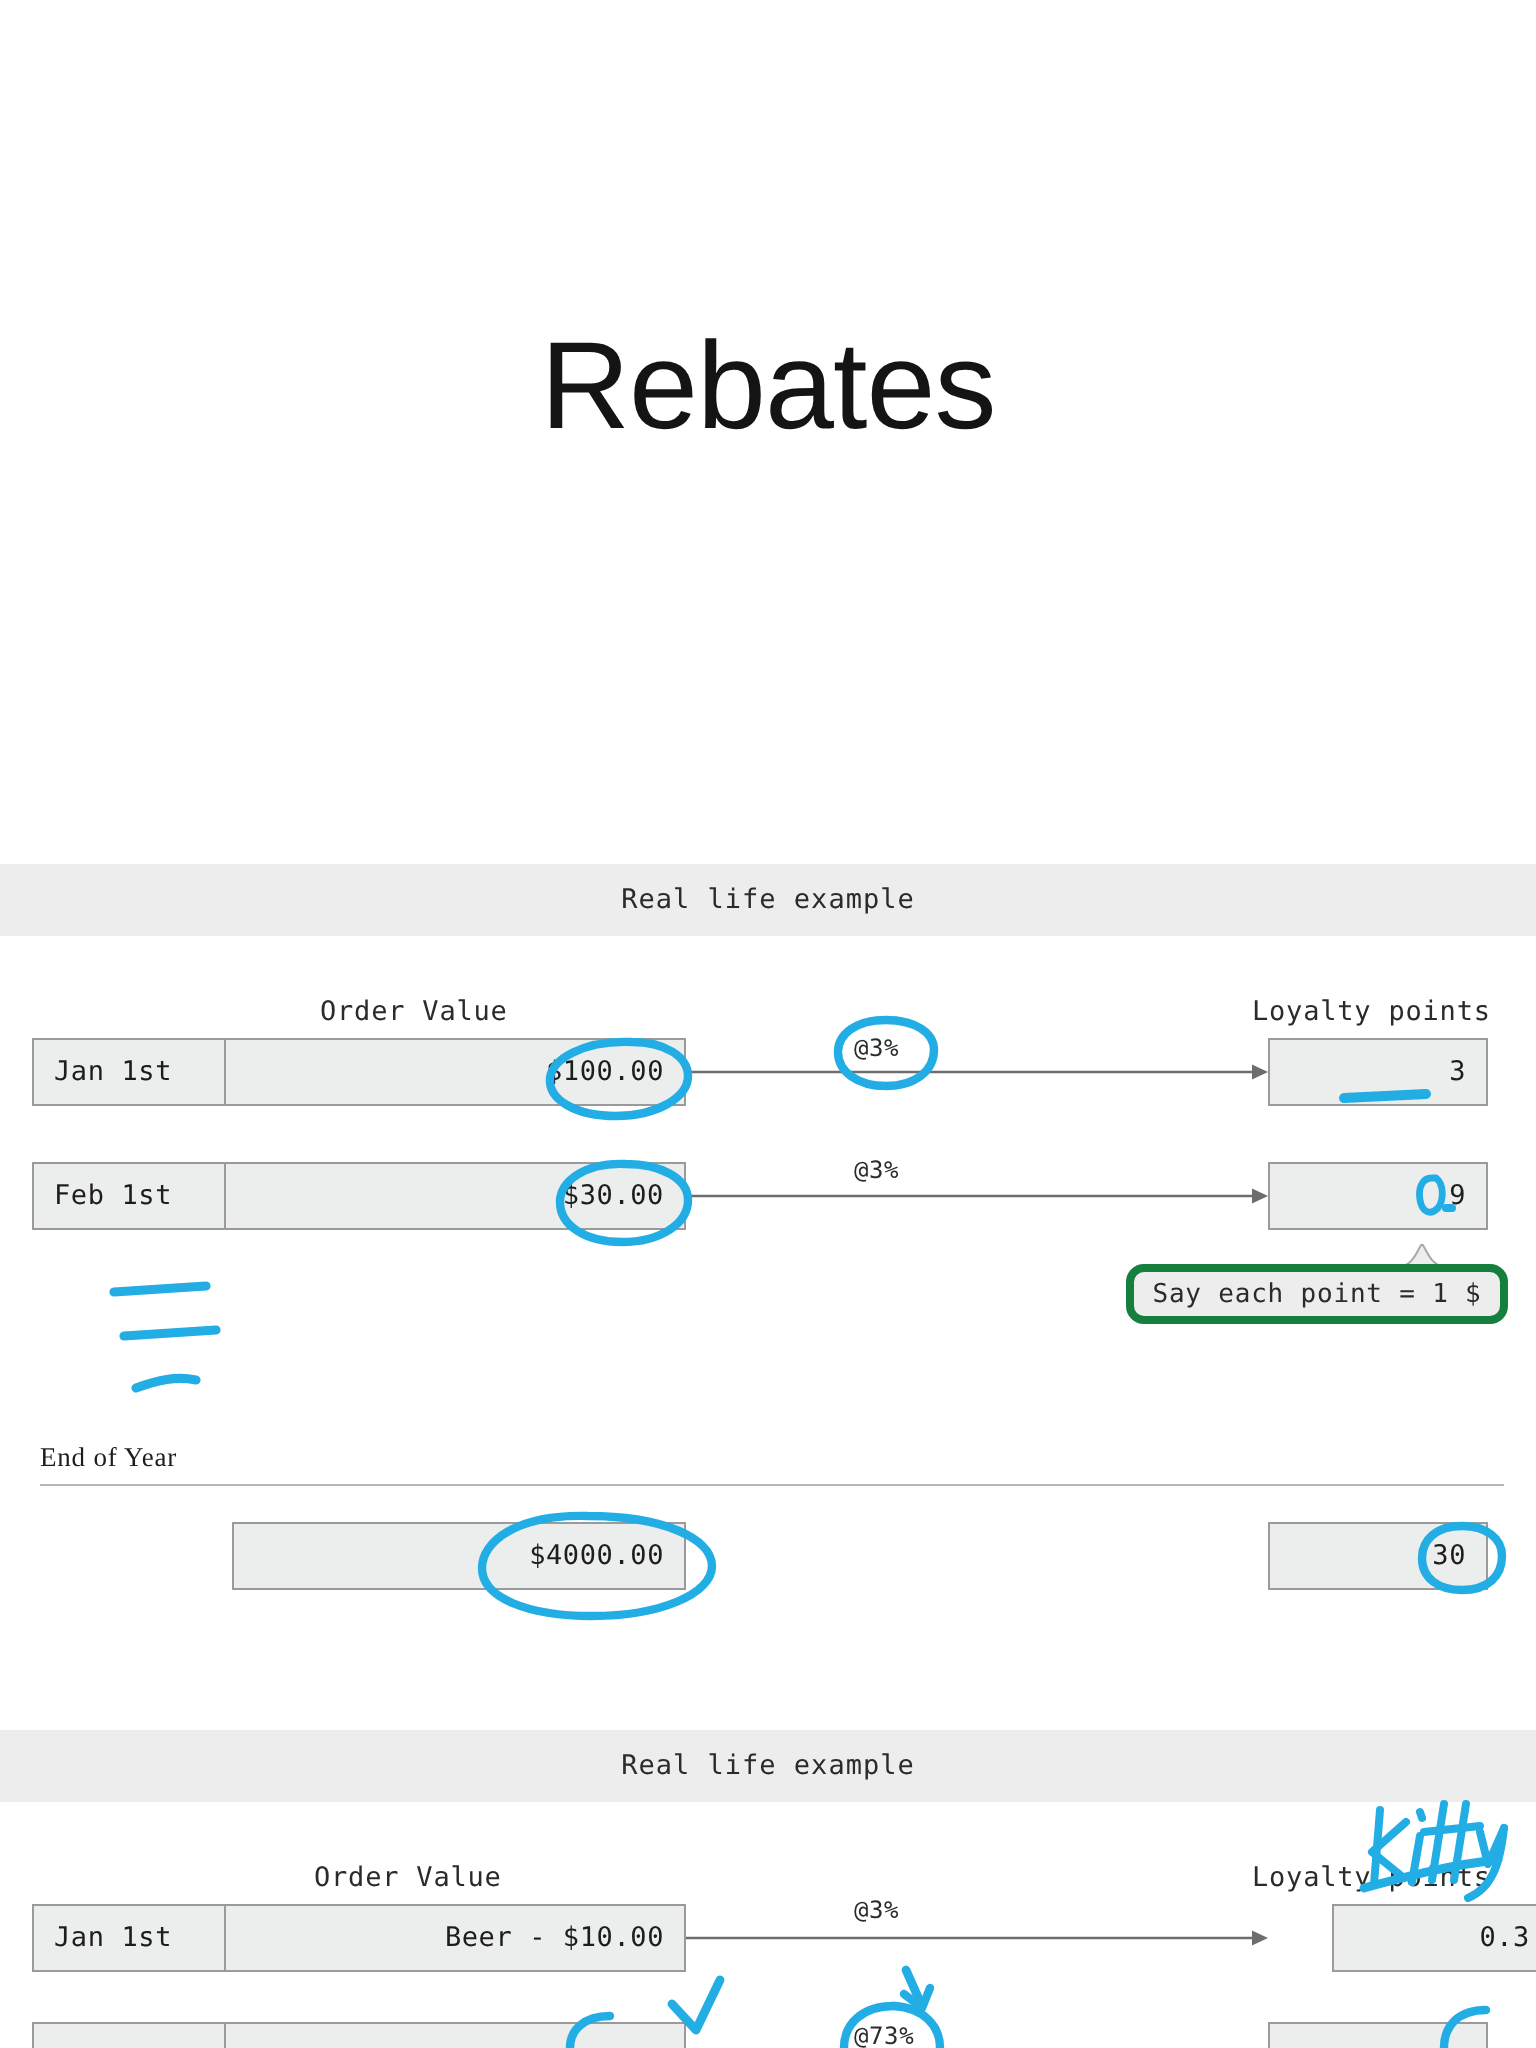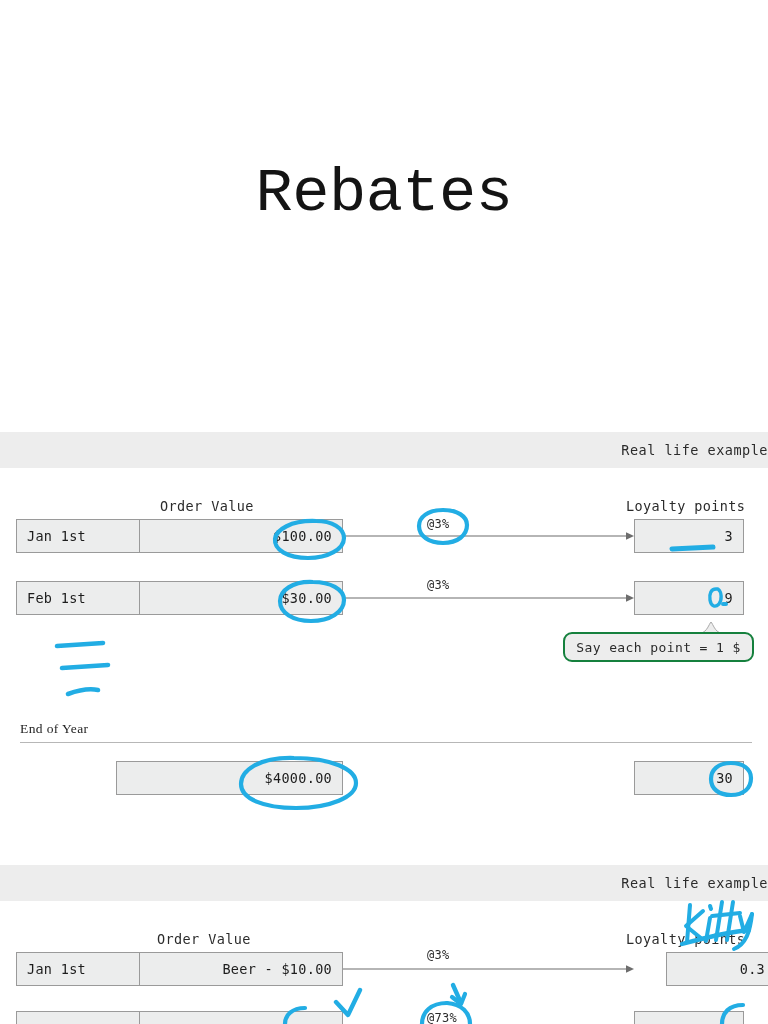--- a/index.html
+++ b/index.html
@@ -16,37 +16,37 @@
     color: #1d1d1d;
   }
 
   
   .title {
     position: absolute;
     left: 0;
     top: 158px;
     width: 768px;
     text-align: center;
-    font-family: Liberation Mono, monospace;
+    font-family: Liberation Sans, sans-serif;
     font-size: 62px;
     font-weight: 400;
     letter-spacing: -0.5px;
     color: #141414;
   }
 
   
   .band {
     position: absolute;
     left: 0;
     width: 768px;
     height: 36px;
     background: #ededed;
     display: flex;
     align-items: center;
-    justify-content: flex-end;
+    justify-content: center;
     font-size: 13.5px;
     letter-spacing: 0.5px;
     color: #2b2b2b;
   }
 
   
   .caption {
     position: absolute;
     font-size: 13.5px;
     letter-spacing: 0.4px;
@@ -58,21 +58,21 @@
   .rowbox {
     position: absolute;
     box-sizing: border-box;
     background: #eceded;
     border: 1px solid #9a9a9a;
     display: flex;
     align-items: center;
   }
   .rowbox .label-cell {
     box-sizing: border-box;
-    width: 123px;
+    width: 96px;
     height: 100%;
     display: flex;
     align-items: center;
     padding-left: 10px;
     border-right: 1px solid #9a9a9a;
     font-size: 13.5px;
     letter-spacing: 0.3px;
   }
   .rowbox .value-cell {
     box-sizing: border-box;
@@ -121,21 +121,21 @@
     position: absolute;
     height: 1px;
     background: #b7b7b7;
   }
 
   
   .callout {
     position: absolute;
     box-sizing: border-box;
     background: #ededed;
-    border: 2px solid #15803d;
+    border: 4px solid #15803d;
     border-radius: 9px;
     display: flex;
     align-items: center;
     justify-content: center;
     font-size: 13px;
     letter-spacing: 0.4px;
     color: #2b2b2b;
   }
   .callout-tail {
     position: absolute;

